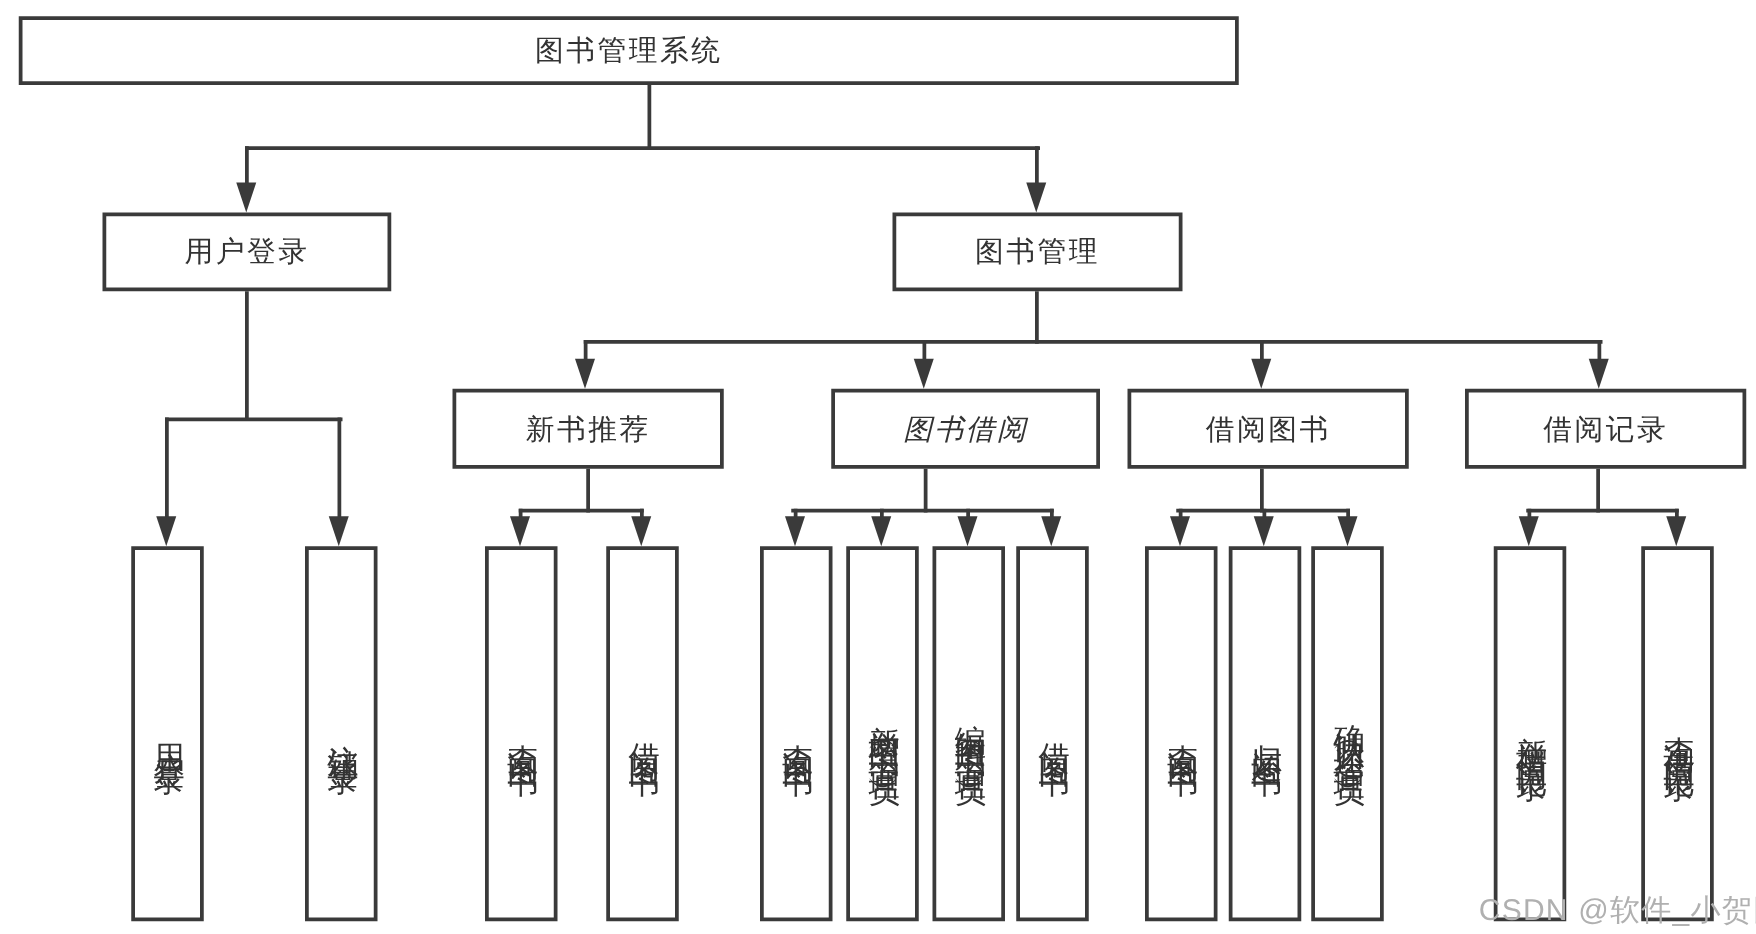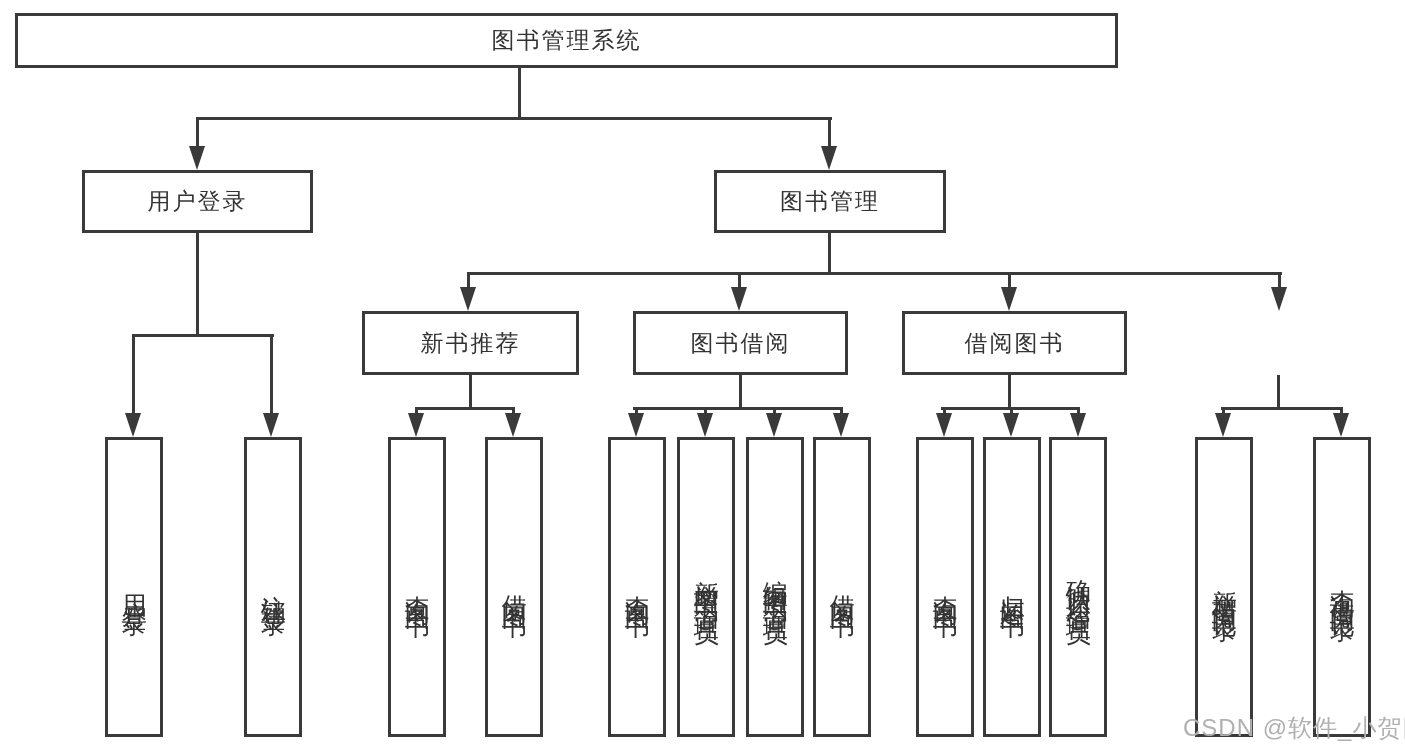--- a/index.html
+++ b/index.html
@@ -44,32 +44,33 @@
     position:absolute;left:1183px;top:712px;
     font-size:24px;color:#b0b0b0;letter-spacing:1px;
     white-space:nowrap;z-index:5;
   }
 </style>
 </head>
 <body>
 
 <div id="stage">
 
-  <div class="hbox" style="left:15px;top:13px;width:1103px;height:55px;">图书管理系统</div>
+  <div class="hbox" style="left:15px;top:13px;width:976px;height:55px;">图书管理系统</div>
 
   <div class="hbox" style="left:82px;top:170px;width:231px;height:63px;">用户登录</div>
 
   <div class="hbox" style="left:714px;top:170px;width:232px;height:63px;">图书管理</div>
 
   <div class="hbox" style="left:362px;top:311px;width:217px;height:64px;">新书推荐</div>
 
-  <div class="hbox" style="left:633px;top:311px;width:215px;height:64px;">图书借阅</div>
+  <div class="hbox" style="left:665px;top:311px;width:215px;height:64px;font-style:italic;">图书借阅</div>
 
   <div class="hbox" style="left:902px;top:311px;width:225px;height:64px;">借阅图书</div>
 
+  <div class="hbox" style="left:1172px;top:311px;width:225px;height:64px;">借阅记录</div>
 
   <div class="vbox" style="left:105px;">
     <span>用户登录</span>
   </div>
   <div class="vbox" style="left:244px;">
     <span>注销登录</span>
   </div>
 
   <div class="vbox" style="left:388px;">
     <span>查询图书</span>

